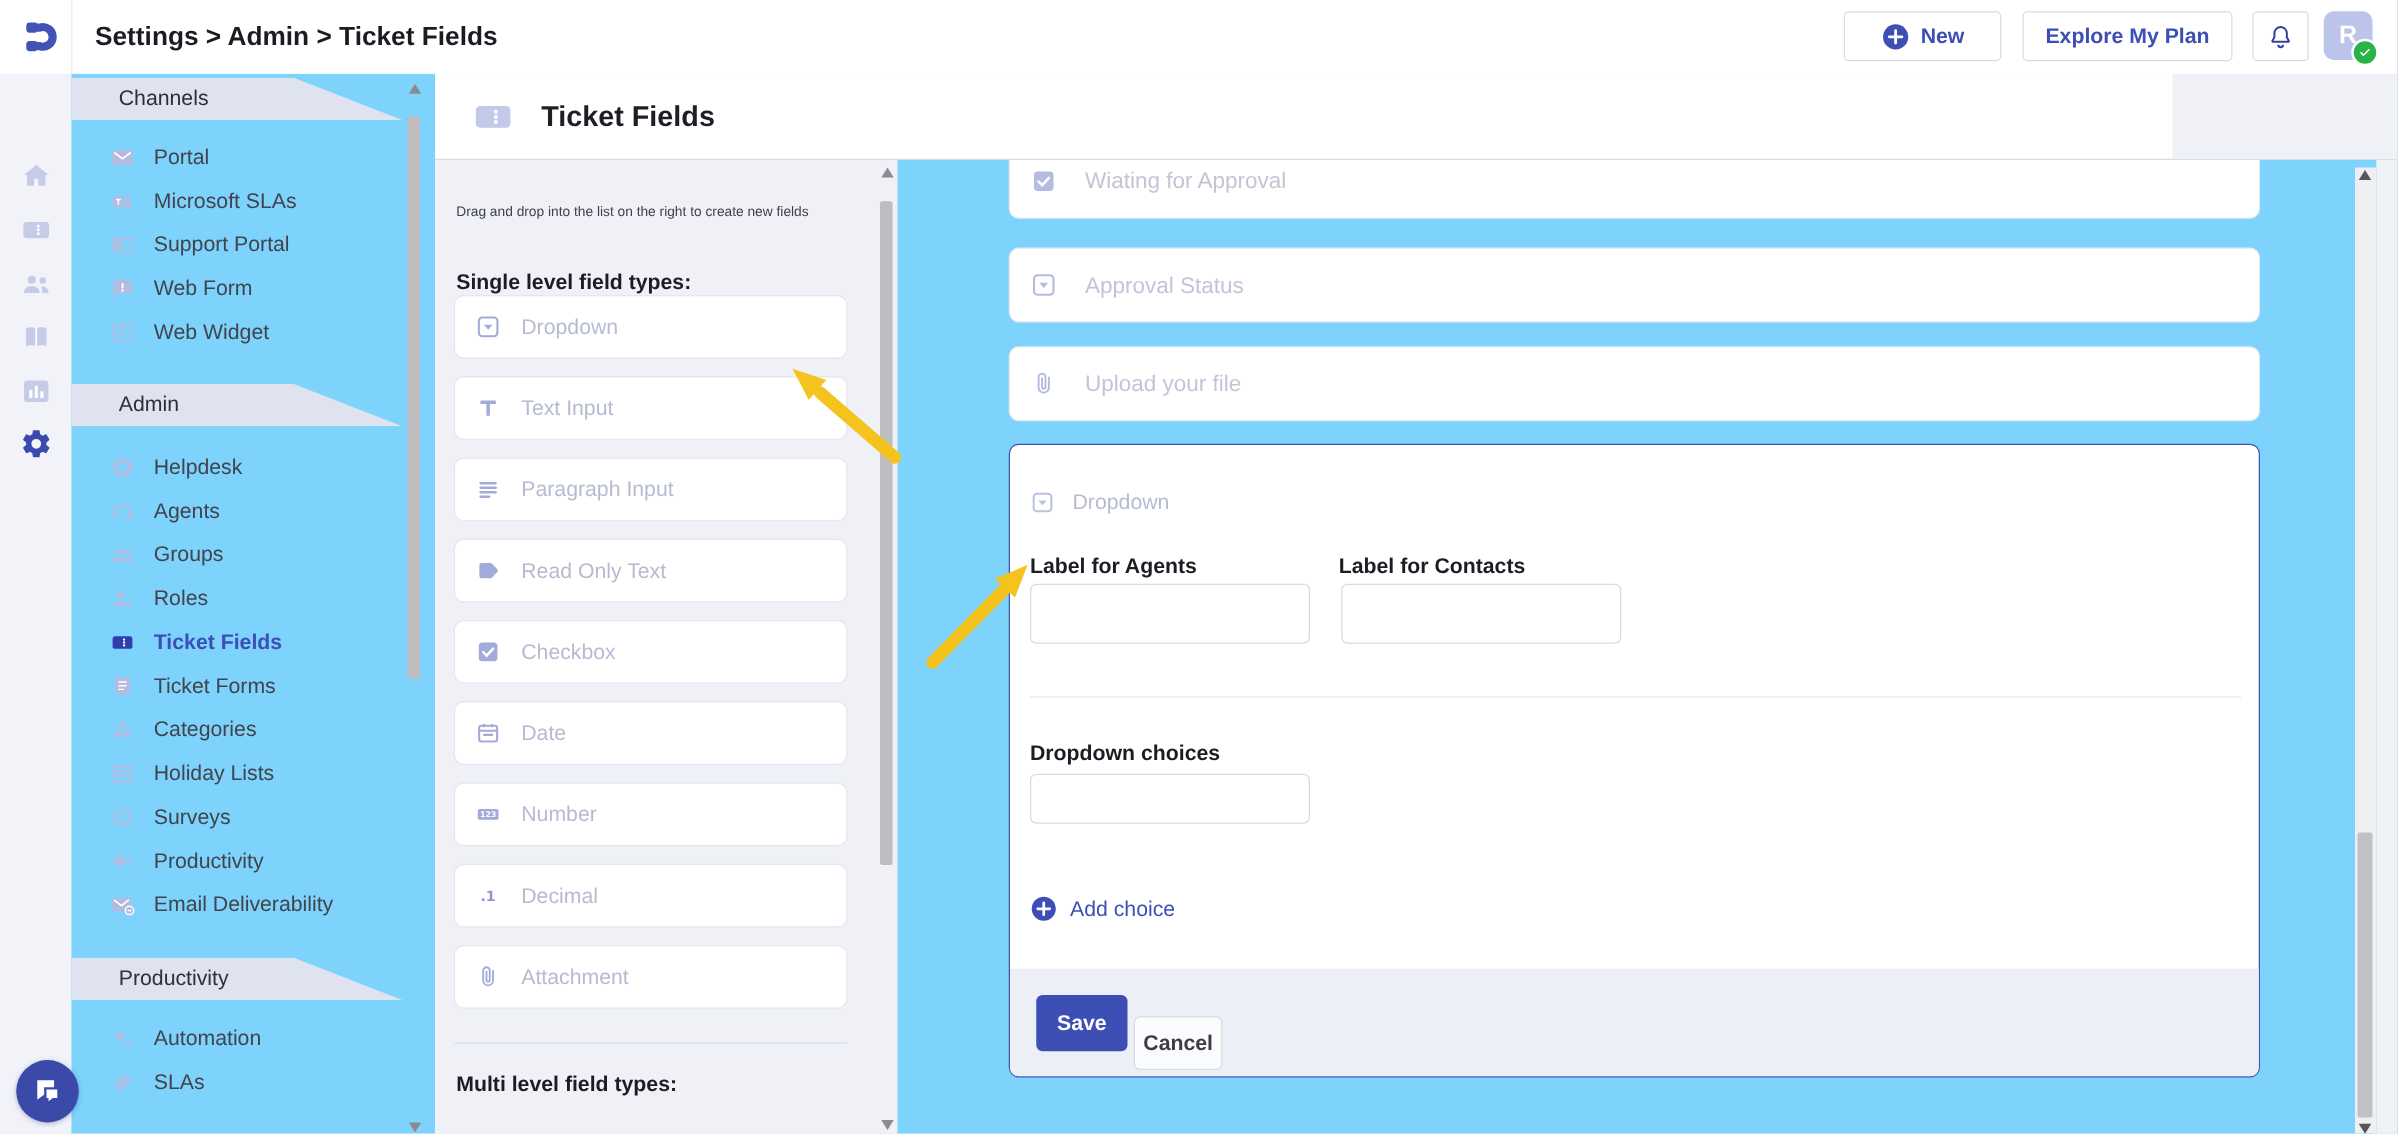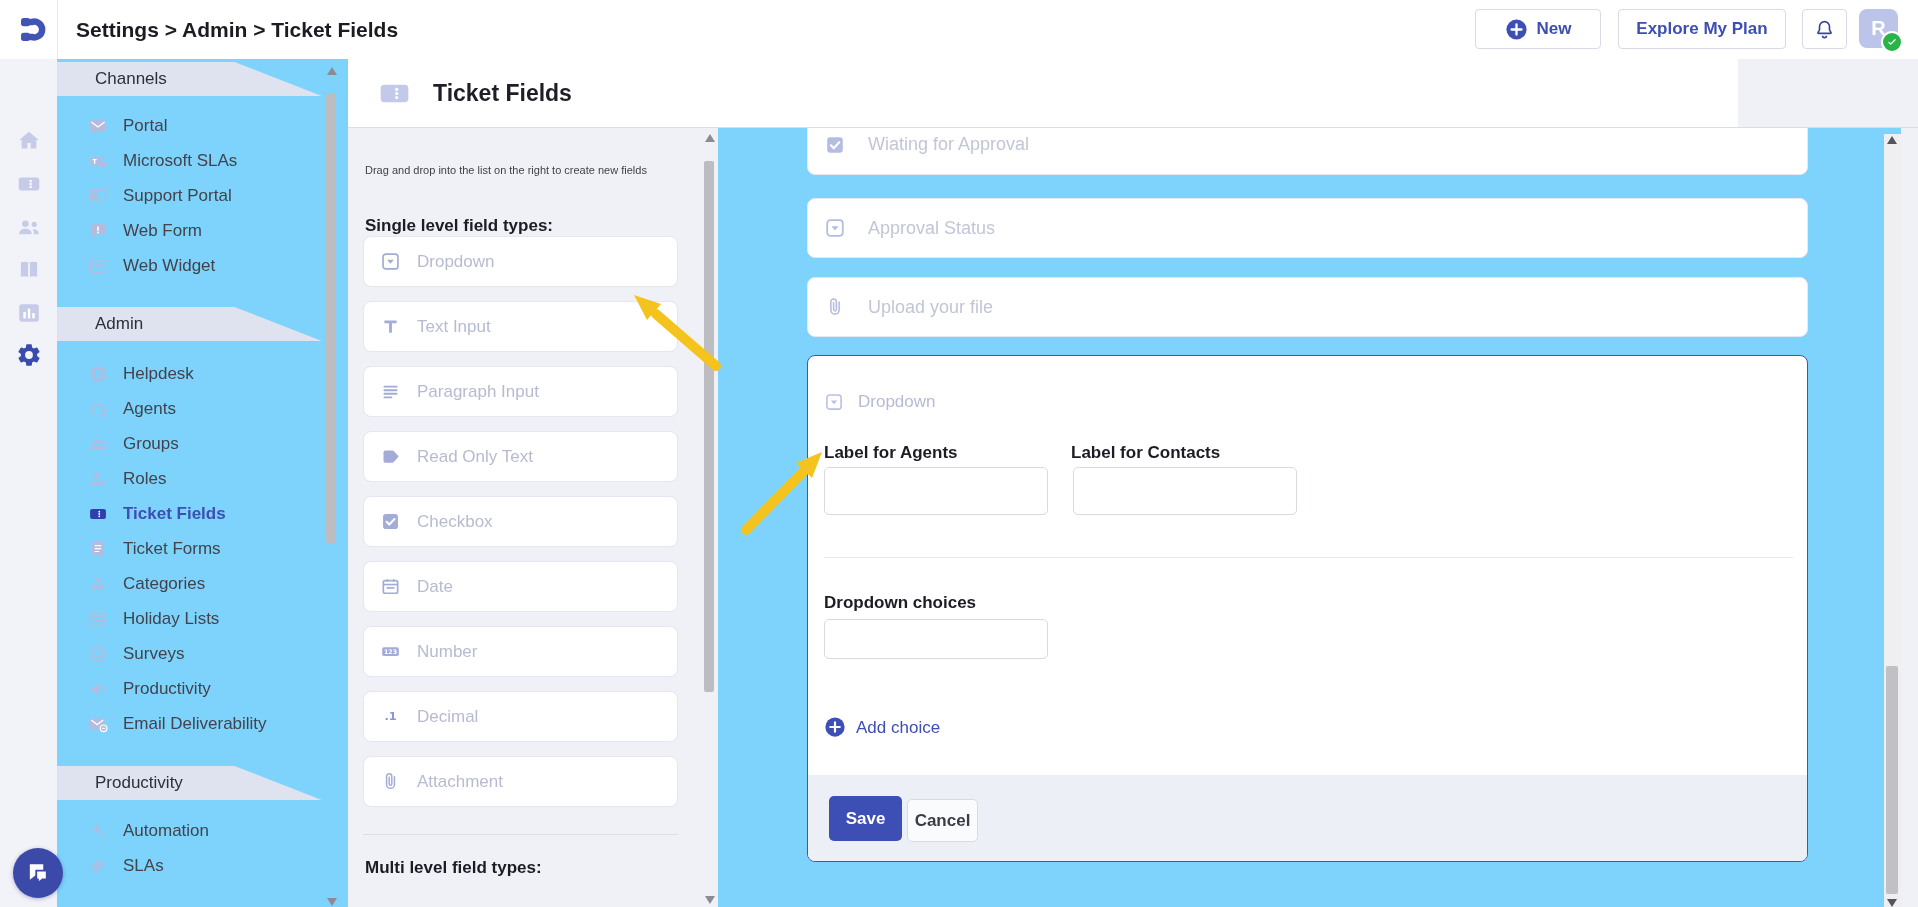--- a/index.html
+++ b/index.html
@@ -92,21 +92,21 @@
   .in1{left:16px;top:111px;width:224px;height:48px;}
   .in2{left:265px;top:111px;width:224px;height:48px;}
   .in3{left:16px;top:263px;width:224px;height:40px;}
   .ediv{position:absolute;left:16px;top:201px;width:969px;height:1px;background:#e8e9f0;}
   .addchoice{position:absolute;left:16px;top:360px;display:flex;align-items:flex-end;gap:10px;cursor:pointer;}
   .addchoice .plus-ic{width:22px;height:22px;color:#3d4eb5;}
   .addchoice .aclabel{font-size:17px;color:#3d4eb5;}
   .efooter{position:absolute;left:0;bottom:0;width:100%;height:86px;background:#edeff6;}
   .btn-save{position:absolute;left:21px;top:21px;width:73px;height:45px;background:#3d4eb5;border:none;border-radius:5px;
        color:#fff;font-size:17px;font-weight:bold;font-family:"Liberation Sans",sans-serif;cursor:pointer;}
-  .btn-cancel{position:absolute;left:99px;top:24px;width:71px;height:43px;background:#fafbfd;border:1px solid #d9dae3;border-radius:5px;
+  .btn-cancel{position:absolute;left:99px;top:38px;width:71px;height:43px;background:#fafbfd;border:1px solid #d9dae3;border-radius:5px;
        color:#3c3c46;font-size:17px;font-weight:bold;font-family:"Liberation Sans",sans-serif;cursor:pointer;}
 
   
   .arrows{position:absolute;left:0;top:0;z-index:40;pointer-events:none;}
 </style>
 </head>
 <body>
 
 <div id="app">
 

